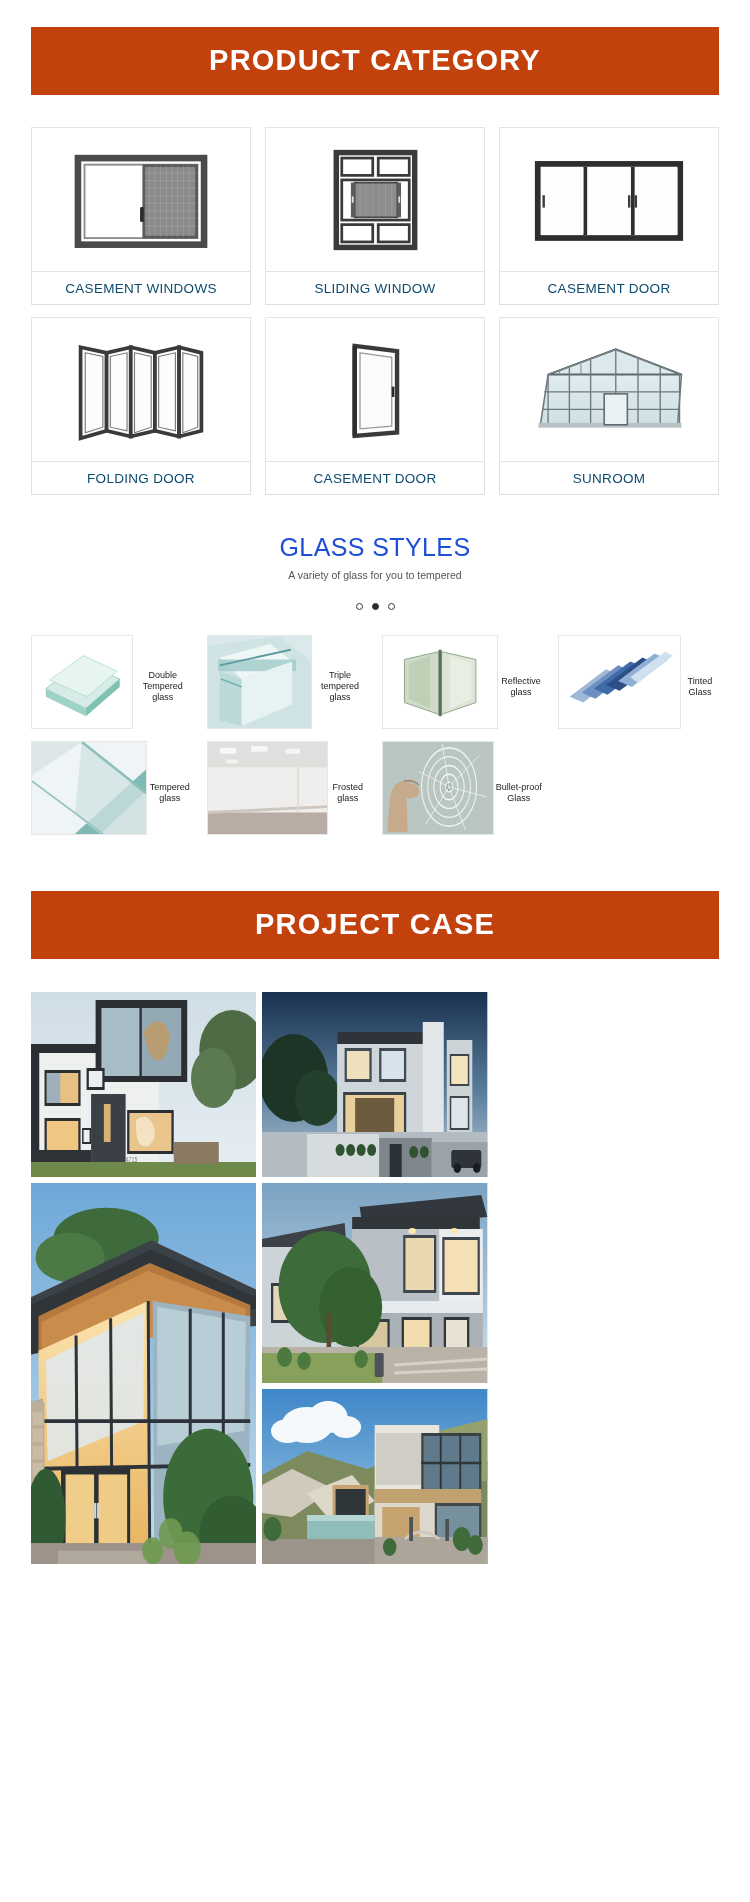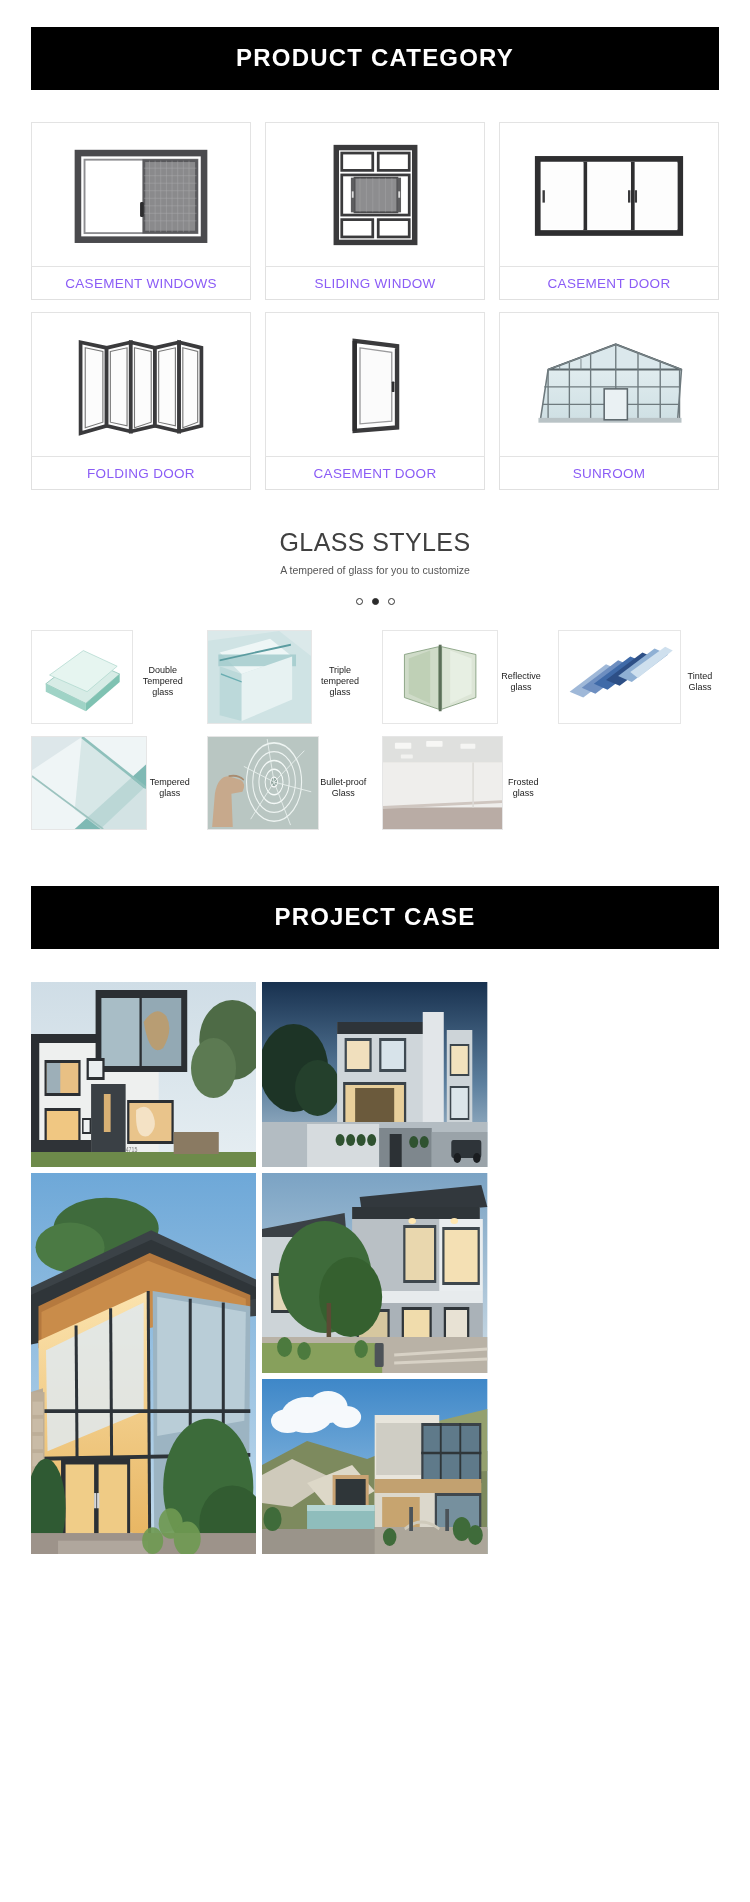--- a/index.html
+++ b/index.html
@@ -5,24 +5,24 @@
   * { box-sizing: border-box; margin: 0; padding: 0; }
   html, body {
     width: 750px;
     background: #ffffff;
     font-family: "Liberation Sans", sans-serif;
   }
   body { width: 750px; height: 1902px; overflow: hidden; position: relative; }
 
   
   .banner {
-    background: #000000;
+    background: #c2410c;
     color: #ffffff;
     text-align: center;
-    font-size: 24px;
+    font-size: 29px;
     letter-spacing: 1.2px;
     font-weight: 700;
     padding: 17px 0 18px;
   }
   .banner-wrap { padding: 0 31px; }
 
   
   .prod-grid {
     padding: 0 31px;
     display: grid;
@@ -37,28 +37,28 @@
     background: #fff;
     overflow: hidden;
   }
   .prod-img svg { display: block; }
   .prod-label {
     border: 1px solid #e0e0e0;
     border-top: none;
     height: 33px;
     display: flex; align-items: center; justify-content: center;
     font-size: 13.5px;
-    color: #8b5cf6;
+    color: #0c4a6e;
     letter-spacing: .3px;
   }
 
   
   .glass-head { text-align: center; }
   .glass-title {
-    font-size: 25px; color: #404040; font-weight: 400; letter-spacing: .4px;
+    font-size: 25px; color: #1d4ed8; font-weight: 400; letter-spacing: .4px;
   }
   .glass-sub {
     font-size: 10.5px; color: #555; margin-top: 7px;
   }
   .dots { display: flex; justify-content: center; gap: 9px; margin-top: 22px; }
   .dot { width: 7px; height: 7px; border-radius: 50%; border: 1.2px solid #333; background: #fff; }
   .dot.active { background: #2b2b2b; }
 
   .glass-grid {
     padding: 0 31px;
@@ -248,21 +248,21 @@
       </svg>
     </div>
     <div class="prod-label">SUNROOM</div>
   </div>
 
 </div>
 
 <div style="height:38px"></div>
 <div class="glass-head">
   <div class="glass-title">GLASS STYLES</div>
-  <div class="glass-sub">A tempered of glass for you to customize</div>
+  <div class="glass-sub">A variety of glass for you to tempered</div>
   <div class="dots">
     <span class="dot"></span>
     <span class="dot active"></span>
     <span class="dot"></span>
   </div>
 </div>
 
 <div style="height:25px"></div>
 
 <div class="glass-grid">
@@ -332,20 +332,38 @@
         <rect width="160" height="94" fill="#e8eef0"></rect>
         <polygon points="0,0 160,0 160,94 0,94" fill="#dde7ea"></polygon>
         <polygon points="0,34 70,0 160,0 160,28 60,94 0,94" fill="#eff5f6"></polygon>
         <polygon points="60,94 160,28 160,50 96,94" fill="#7fb9b4"></polygon>
         <polygon points="70,0 160,54 160,94 96,94 60,74" fill="#cfe2e2" opacity=".75"></polygon>
         <line x1="0" y1="40" x2="100" y2="94" stroke="#9cc3bf" stroke-width="2"></line>
         <line x1="70" y1="0" x2="160" y2="52" stroke="#8ec0bb" stroke-width="3"></line>
       </svg>
     </div>
     <div class="glass-cap">Tempered glass</div>
+  </div>
+
+  <div class="glass-cell">
+    <div class="glass-img">
+      <svg viewBox="0 0 160 94" preserveAspectRatio="none" aria-hidden="true">
+        <rect width="160" height="94" fill="#e7e5e2"></rect>
+        <rect width="160" height="26" fill="#dfe0de"></rect>
+        <rect y="26" width="160" height="46" fill="#efeeec"></rect>
+        <rect y="72" width="160" height="22" fill="#b9aca5"></rect>
+        <rect x="16" y="6" width="22" height="6" rx="1" fill="#f7f7f5"></rect>
+        <rect x="58" y="4" width="22" height="6" rx="1" fill="#f7f7f5"></rect>
+        <rect x="104" y="7" width="20" height="5" rx="1" fill="#f5f5f3"></rect>
+        <rect x="24" y="18" width="16" height="4" rx="1" fill="#f2f2f0"></rect>
+        <line x1="0" y1="72" x2="160" y2="66" stroke="#cfc6c0" stroke-width="3"></line>
+        <rect x="120" y="26" width="2" height="46" fill="#dcdad6"></rect>
+      </svg>
+    </div>
+    <div class="glass-cap">Frosted glass</div>
   </div>
 
   <div class="glass-cell">
     <div class="glass-img">
       <svg viewBox="0 0 160 94" preserveAspectRatio="none" aria-hidden="true">
         <rect width="160" height="94" fill="#cfd8d4"></rect>
         <rect width="160" height="94" fill="#b9c6c2"></rect>
         <circle cx="96" cy="46" r="40" fill="none" stroke="#eef4f2" stroke-width="1.6"></circle>
         <circle cx="96" cy="46" r="31" fill="none" stroke="#eef4f2" stroke-width="1.4"></circle>
         <circle cx="96" cy="46" r="22" fill="none" stroke="#f3f8f6" stroke-width="1.4"></circle>
@@ -357,38 +375,20 @@
           <line x1="96" y1="46" x2="120" y2="90"></line>
             <line x1="96" y1="46" x2="62" y2="84"></line>
           <line x1="96" y1="46" x2="52" y2="30"></line>
             <line x1="96" y1="46" x2="86" y2="2"></line>
         </g>
         <path d="M6,92 L10,58 Q14,40 30,40 L48,44 Q56,48 50,56 L34,58 L36,92 Z" fill="#c7a98c"></path>
         <path d="M30,40 Q44,38 52,44" fill="none" stroke="#a98c70" stroke-width="2"></path>
       </svg>
     </div>
     <div class="glass-cap">Bullet-proof Glass</div>
-  </div>
-
-  <div class="glass-cell">
-    <div class="glass-img">
-      <svg viewBox="0 0 160 94" preserveAspectRatio="none" aria-hidden="true">
-        <rect width="160" height="94" fill="#e7e5e2"></rect>
-        <rect width="160" height="26" fill="#dfe0de"></rect>
-        <rect y="26" width="160" height="46" fill="#efeeec"></rect>
-        <rect y="72" width="160" height="22" fill="#b9aca5"></rect>
-        <rect x="16" y="6" width="22" height="6" rx="1" fill="#f7f7f5"></rect>
-        <rect x="58" y="4" width="22" height="6" rx="1" fill="#f7f7f5"></rect>
-        <rect x="104" y="7" width="20" height="5" rx="1" fill="#f5f5f3"></rect>
-        <rect x="24" y="18" width="16" height="4" rx="1" fill="#f2f2f0"></rect>
-        <line x1="0" y1="72" x2="160" y2="66" stroke="#cfc6c0" stroke-width="3"></line>
-        <rect x="120" y="26" width="2" height="46" fill="#dcdad6"></rect>
-      </svg>
-    </div>
-    <div class="glass-cap">Frosted glass</div>
   </div>
 
 </div>
 
 <div style="height:56px"></div>
 <div class="banner-wrap">
   <div class="banner">PROJECT CASE</div>
 </div>
 
 <div style="height:33px"></div>

